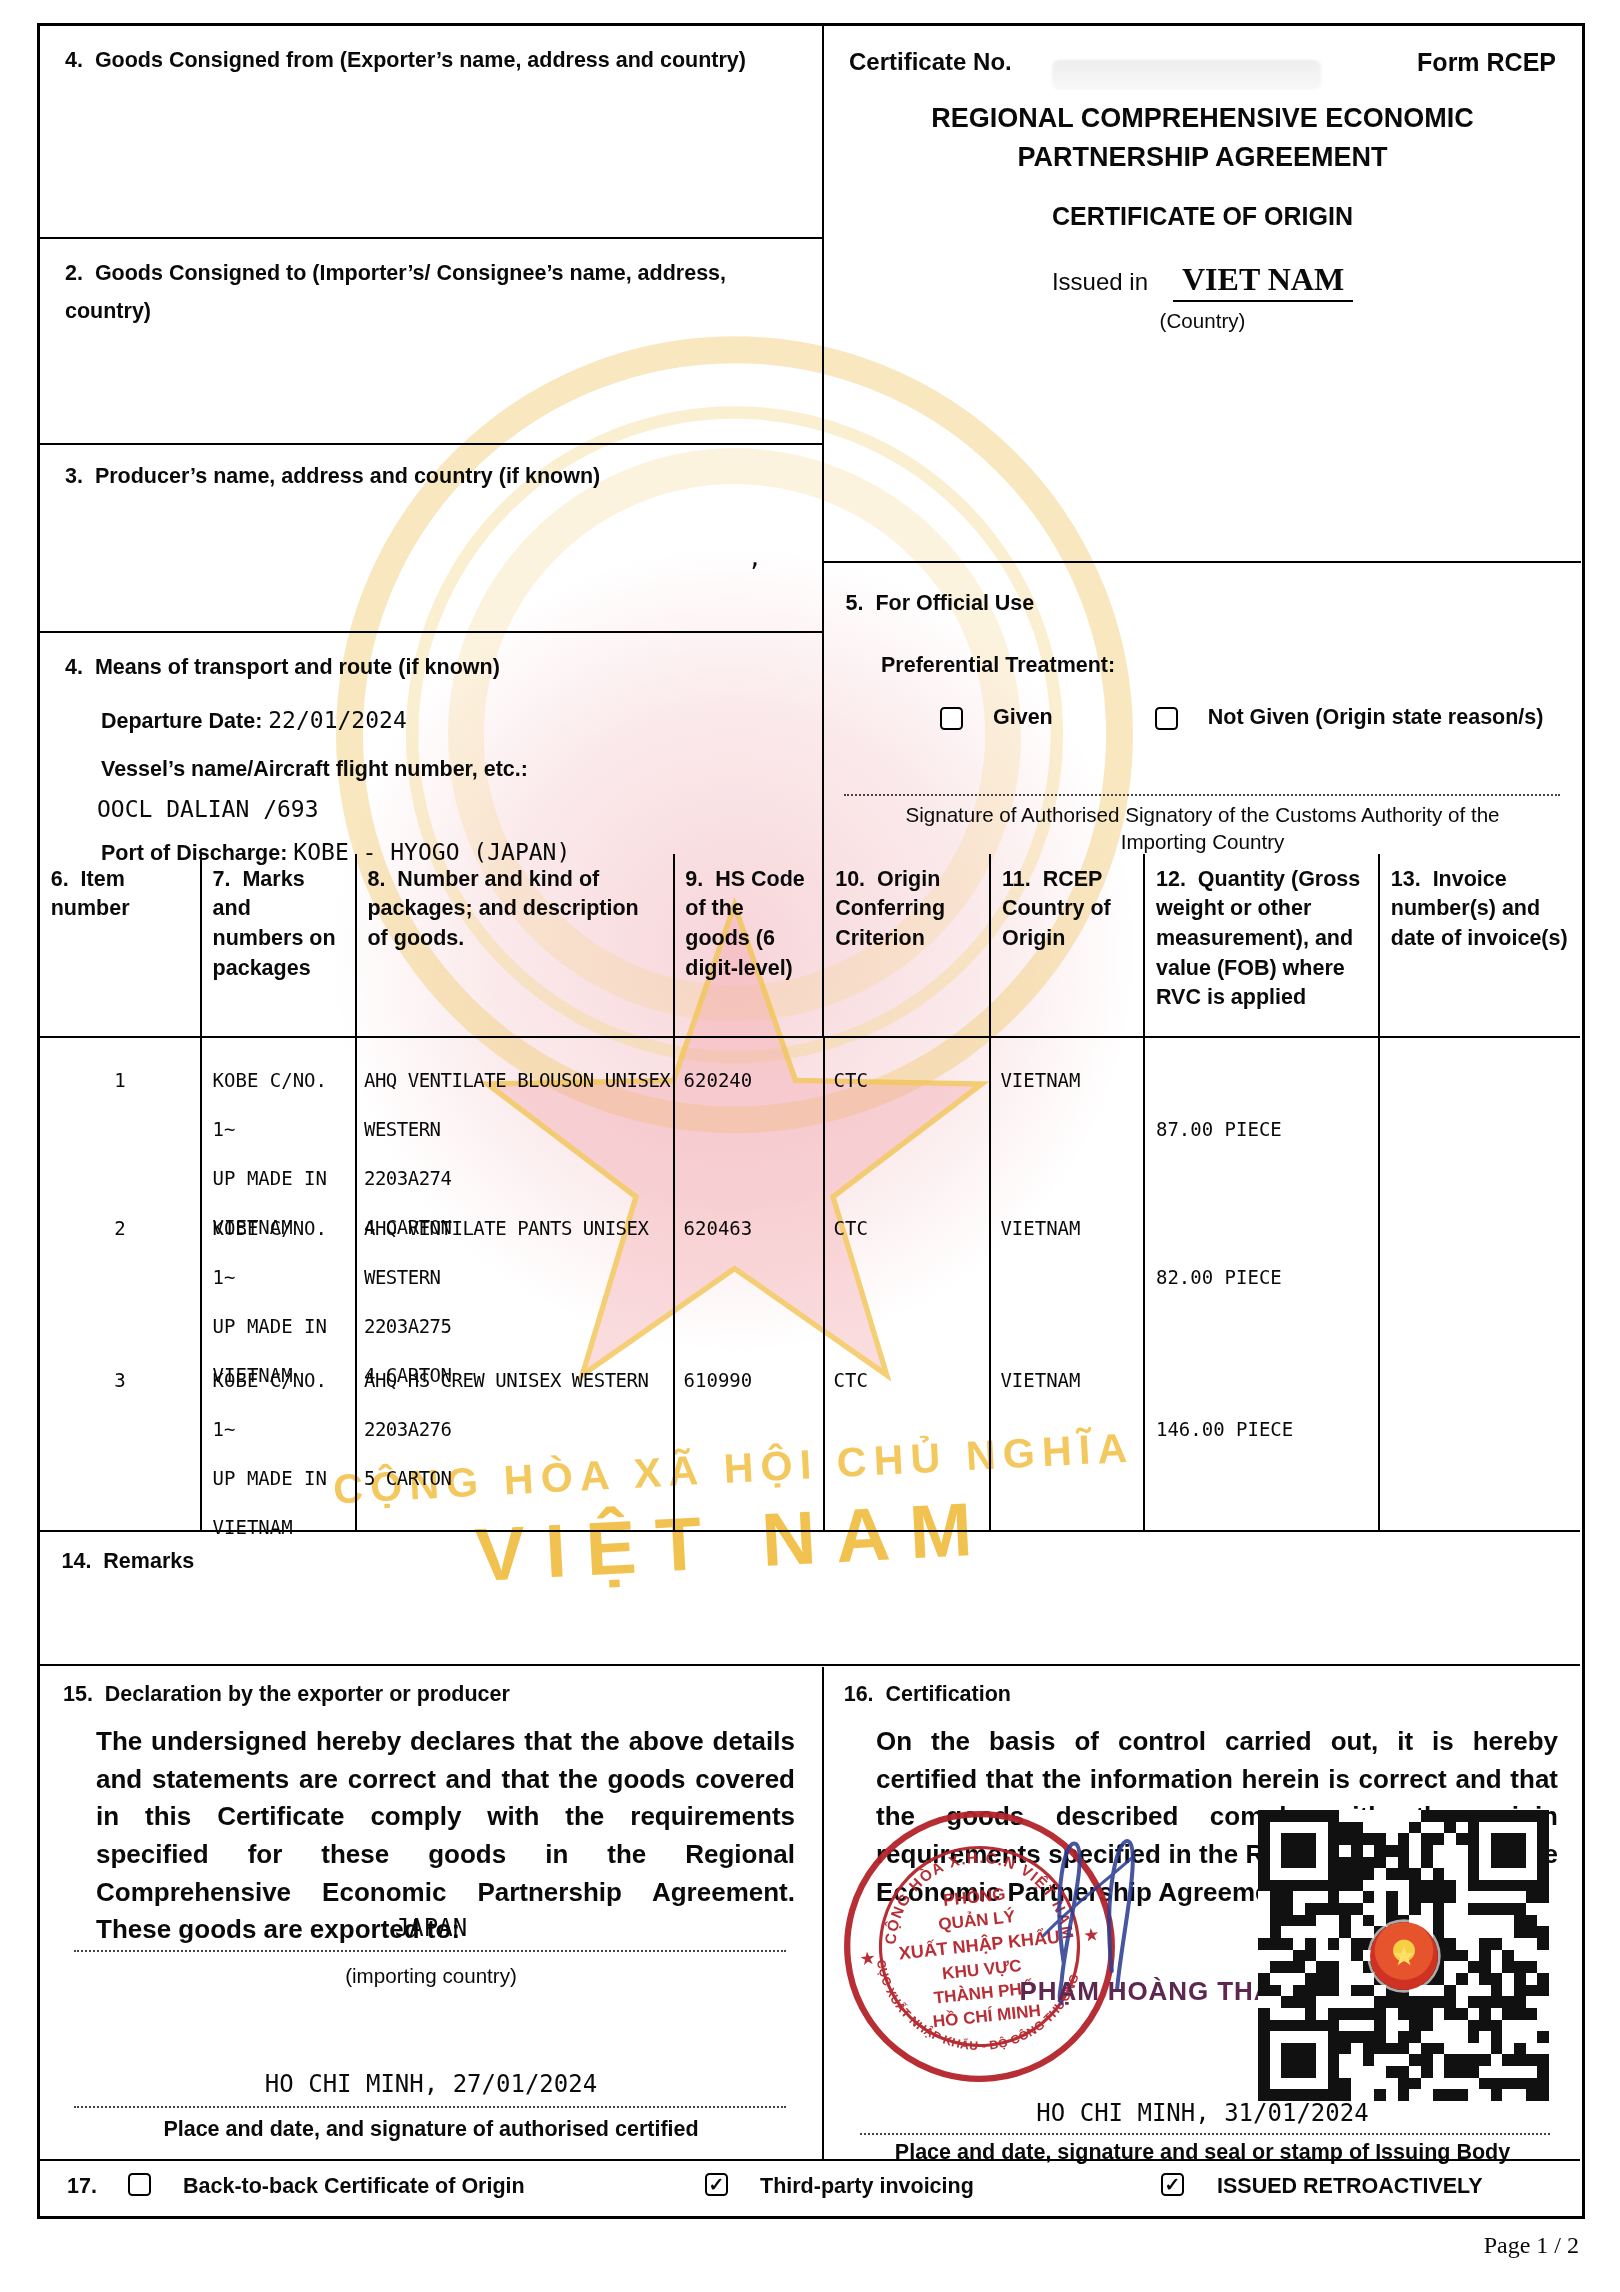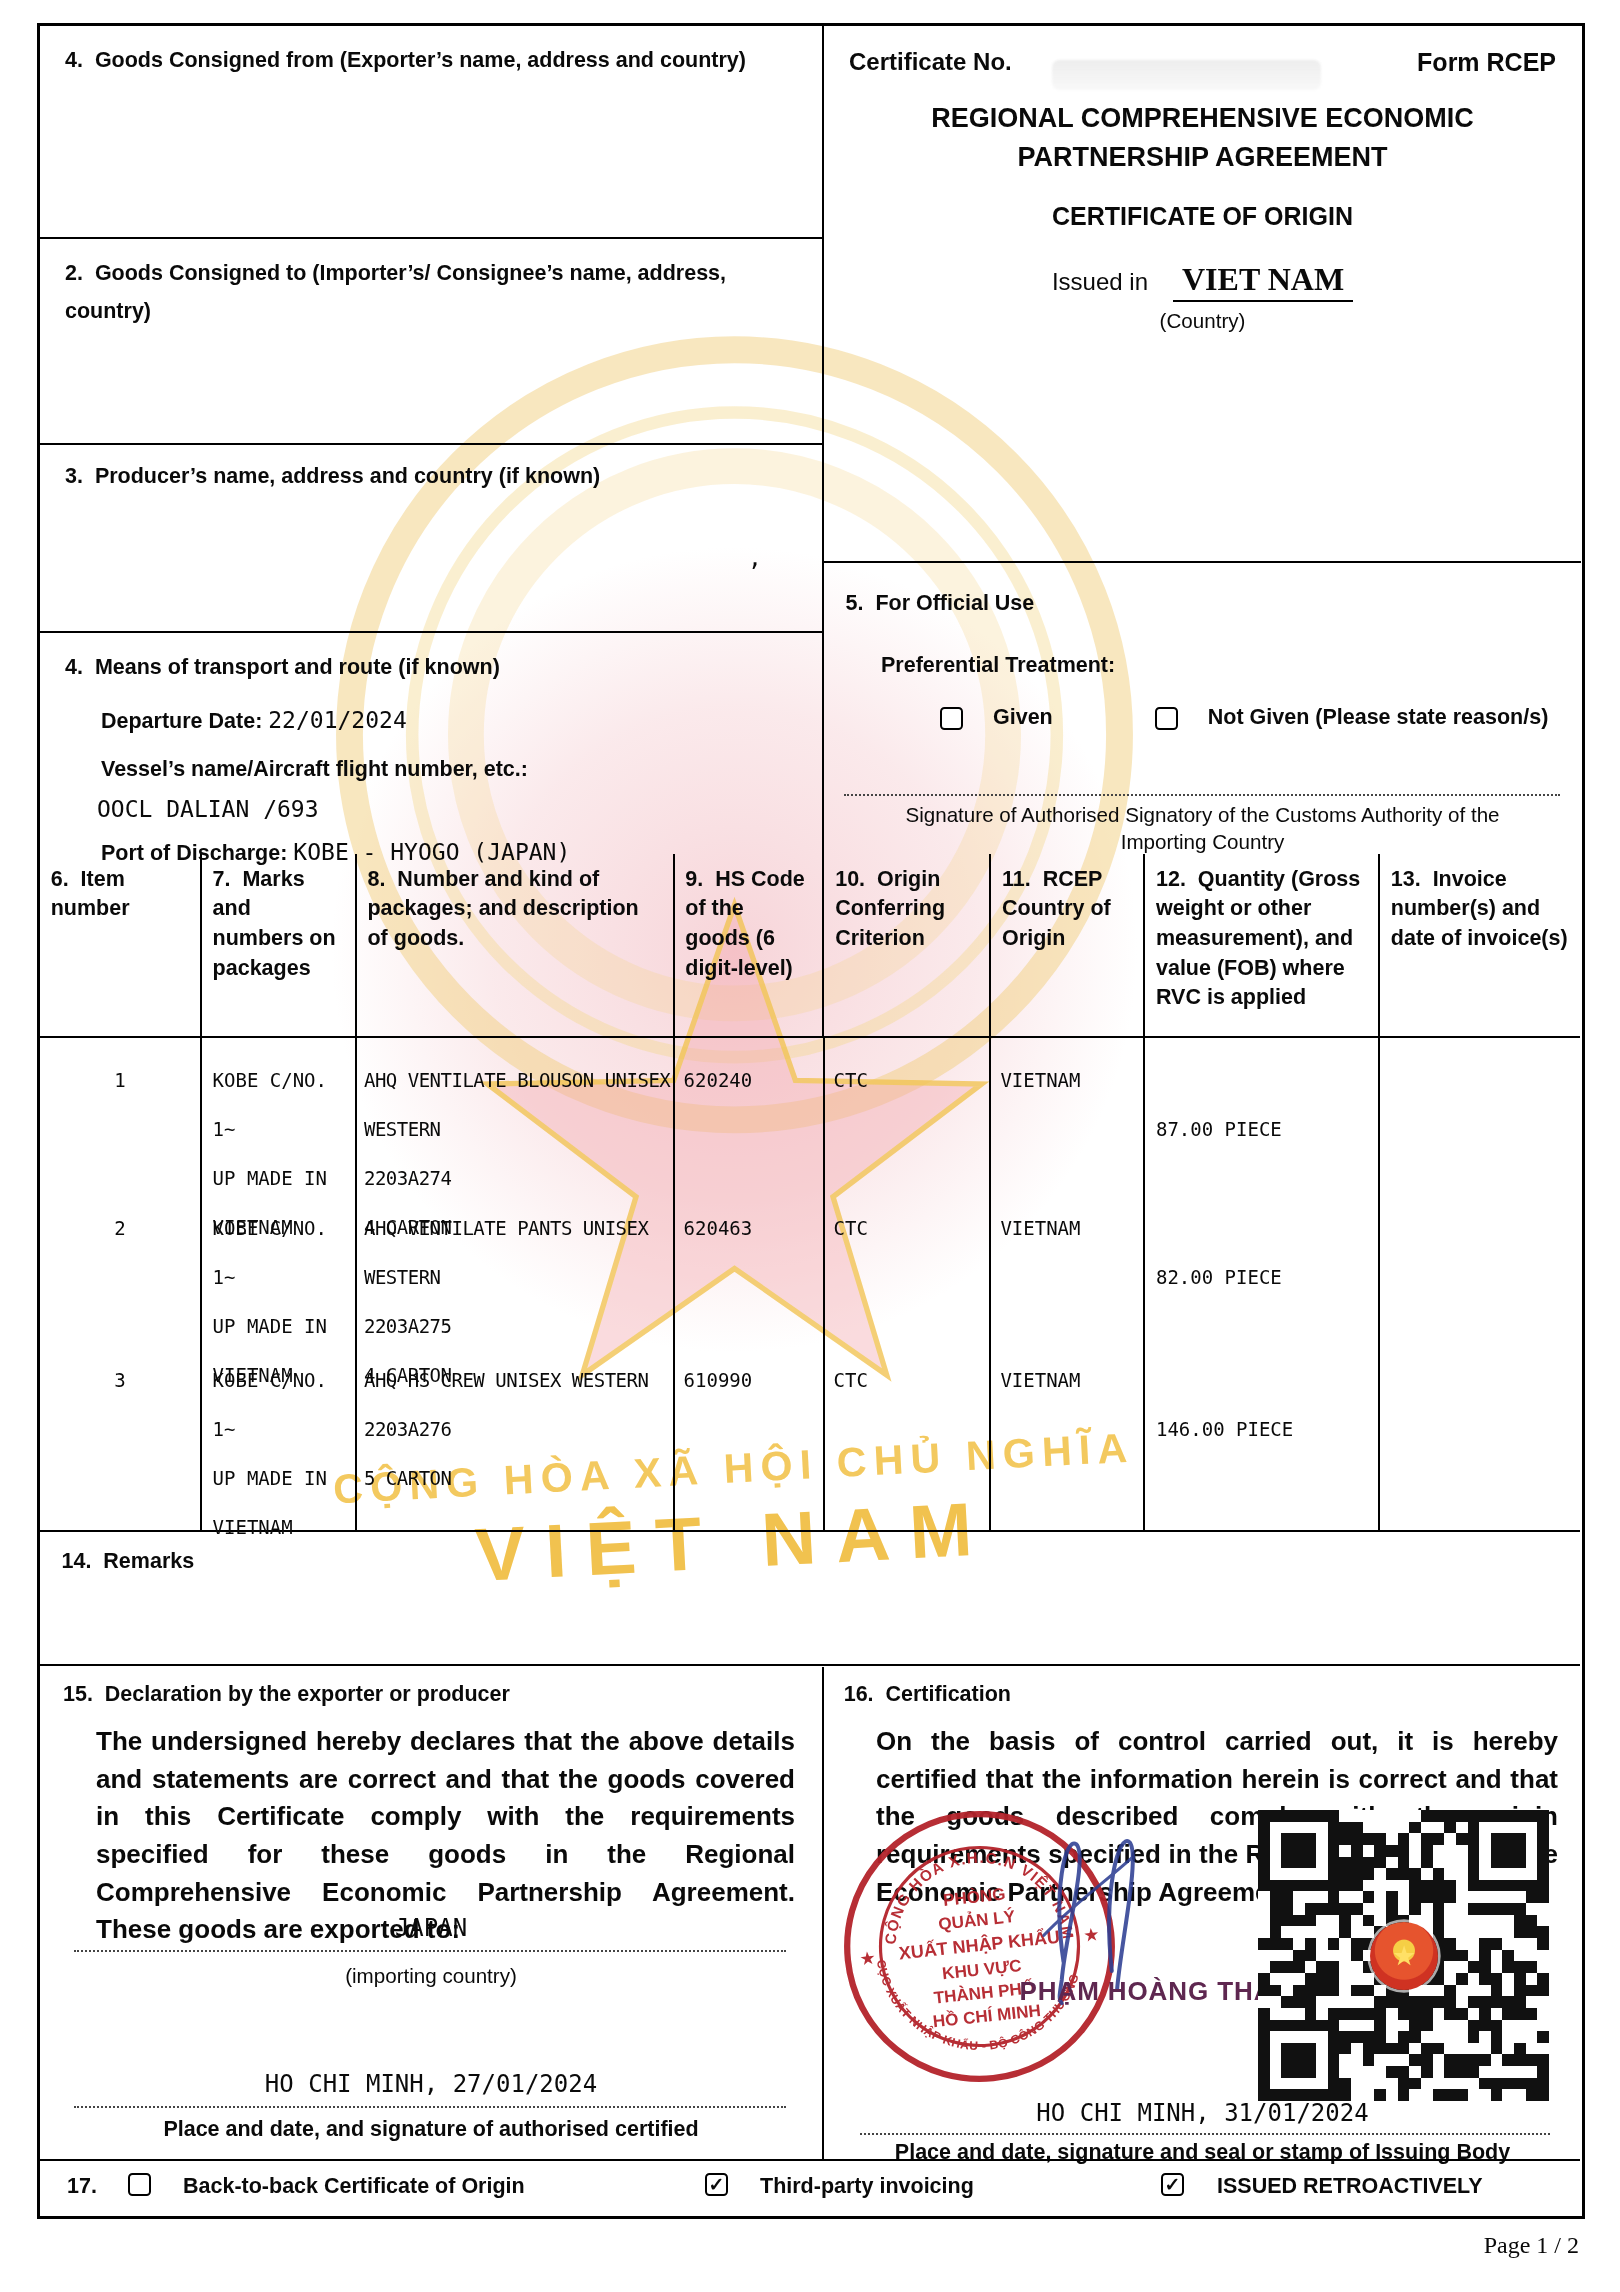--- a/index.html
+++ b/index.html
@@ -127,21 +127,21 @@
         <div class="abs ctr cap" style="left:0; top:283px; width:100%;">(Country)</div>
       </div>
 
       <div class="abs b5">
         <div class="abs lbl" style="left:21.5px; top:21.5px;">5.  For Official Use</div>
         <div class="abs lbl" style="left:57px; top:84px;">Preferential Treatment:</div>
         <div class="abs" style="left:116px; top:142px; display:flex; align-items:flex-end; gap:30px;">
           <span class="cb"></span>
           <span style="font-weight:bold; font-size:21.5px;">Given</span>
           <span class="cb" style="margin-left:72px;"></span>
-          <span style="font-weight:bold; font-size:21.5px;">Not Given (Please state reason/s)</span>
+          <span style="font-weight:bold; font-size:21.5px;">Not Given (Origin state reason/s)</span>
         </div>
         <div class="abs dotline" style="left:19.7px; top:231px; width:716px;"></div>
         <div class="abs ctr cap" style="left:0; top:240px; width:100%;">Signature of Authorised Signatory of the Customs Authority of the</div>
         <div class="abs ctr cap" style="left:0; top:267px; width:100%;">Importing Country</div>
       </div>
     </div>
 
     <div class="abs thead">
       <div class="hc w6">6.  Item number</div>
       <div class="hc w7">7.  Marks and numbers on packages</div>

